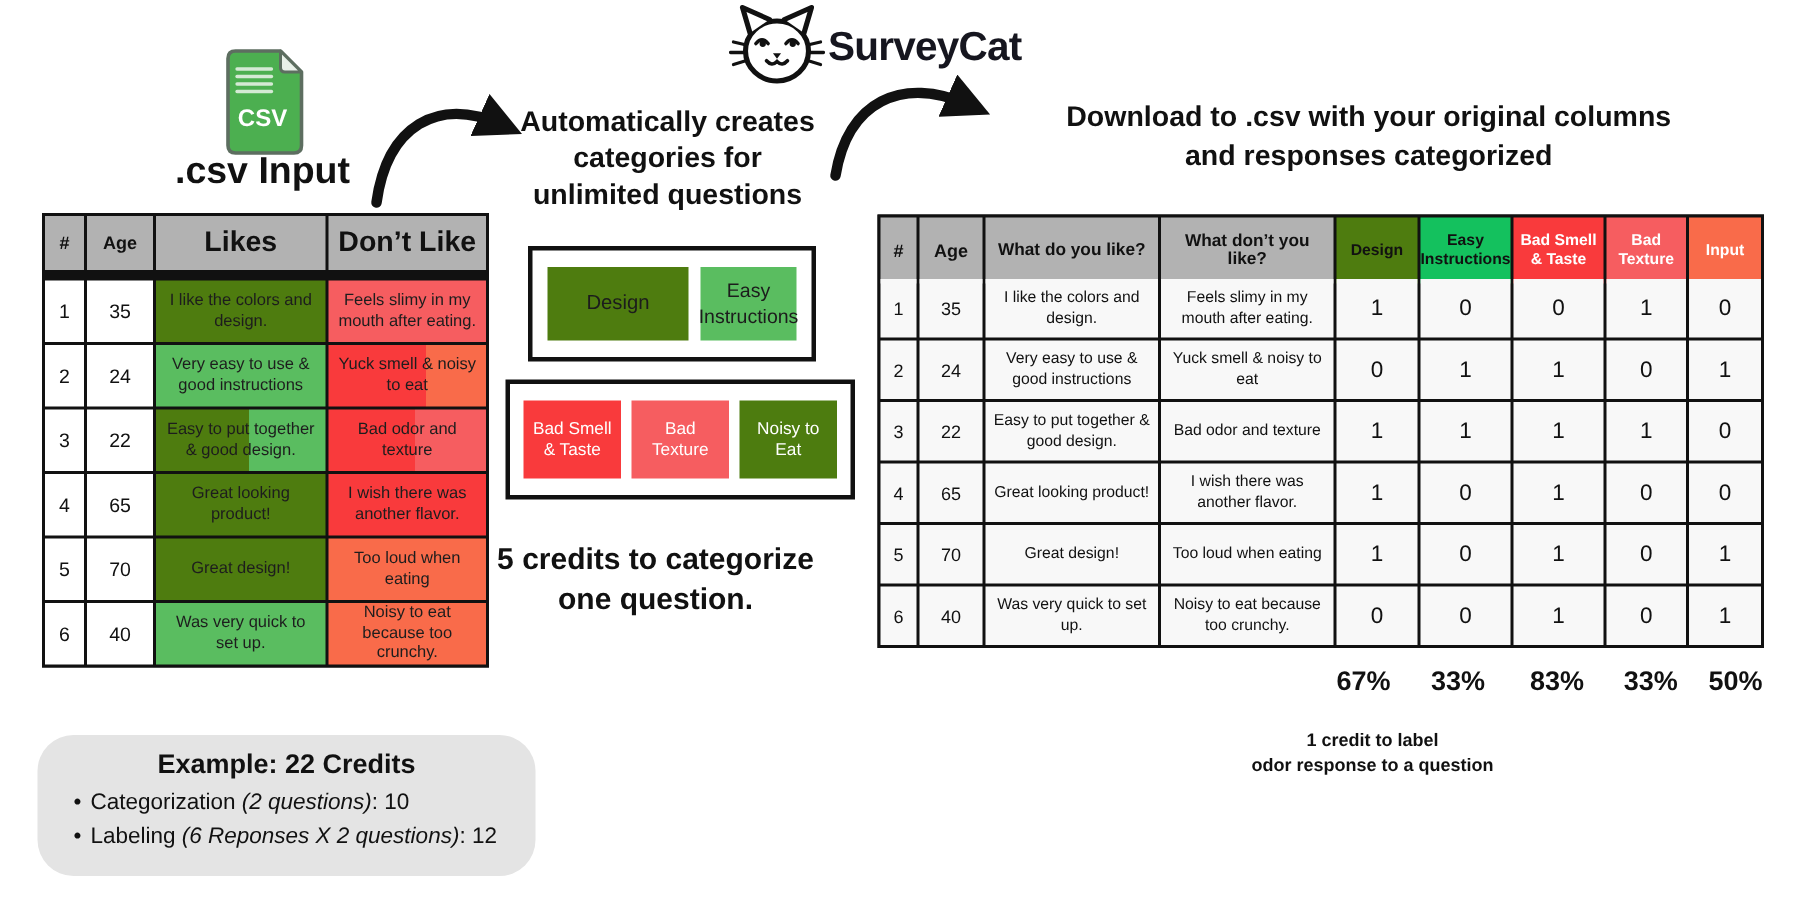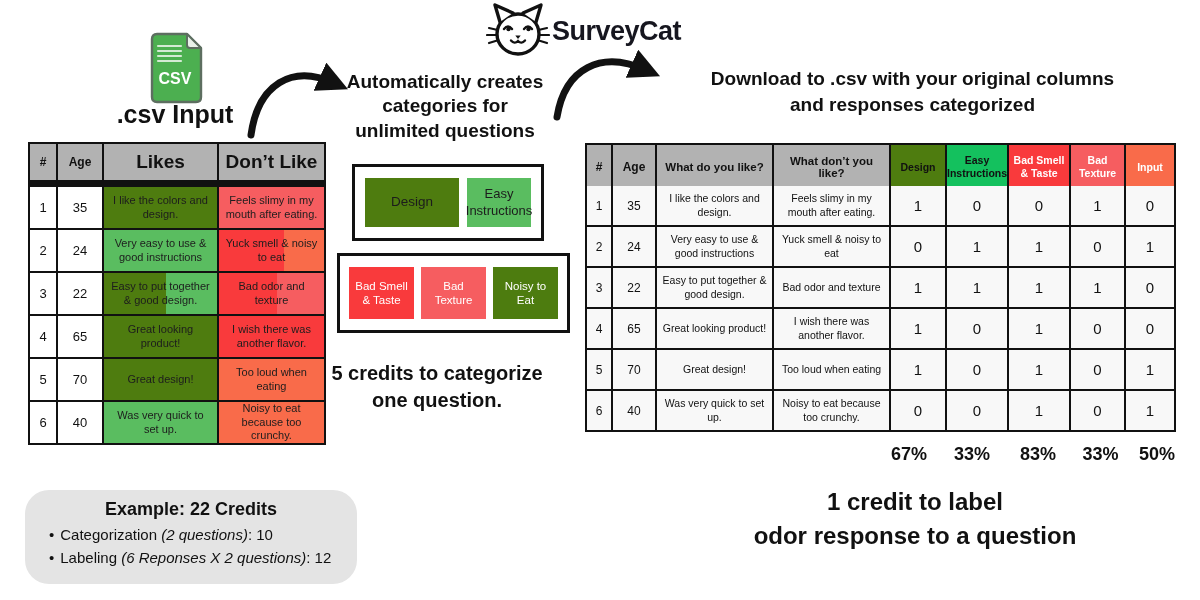--- a/index.html
+++ b/index.html
@@ -57,21 +57,21 @@
   .boxB{left:337px;top:253px;width:233px;height:80px;gap:7px;}
   .chip{display:flex;align-items:center;justify-content:center;text-align:center;
         line-height:1.25;height:100%;box-sizing:border-box;padding:2px 3px;}
   .boxA .chip0{width:94px;font-size:13.5px;}
   .boxA .chip1{width:64px;font-size:13px;}
   .boxB .chip{flex:1;font-size:11.5px;}
 
   .five-credits{position:absolute;left:325px;top:344px;width:224px;text-align:center;
                 font-size:20px;font-weight:bold;line-height:1.35;margin-top:16px;}
   .one-credit{position:absolute;left:705px;top:485px;width:420px;text-align:center;
-              font-size:24px;font-weight:bold;line-height:1.4;}
+              font-size:12px;font-weight:bold;line-height:1.4;}
 
   
   .example-box{position:absolute;left:25px;top:468px;width:332px;height:94px;background:#e4e4e4;
                border-radius:24px;box-sizing:border-box;padding:9px 16px 0 16px;margin-top:22px;}
   .example-title{text-align:center;font-size:18px;font-weight:bold;margin-bottom:4px;}
   .example-items{list-style:none;margin:0;padding:0 0 0 8px;font-size:15px;line-height:1.5;}
   .example-items .b{margin-right:6px;}
 </style>
 </head>
 <body>

